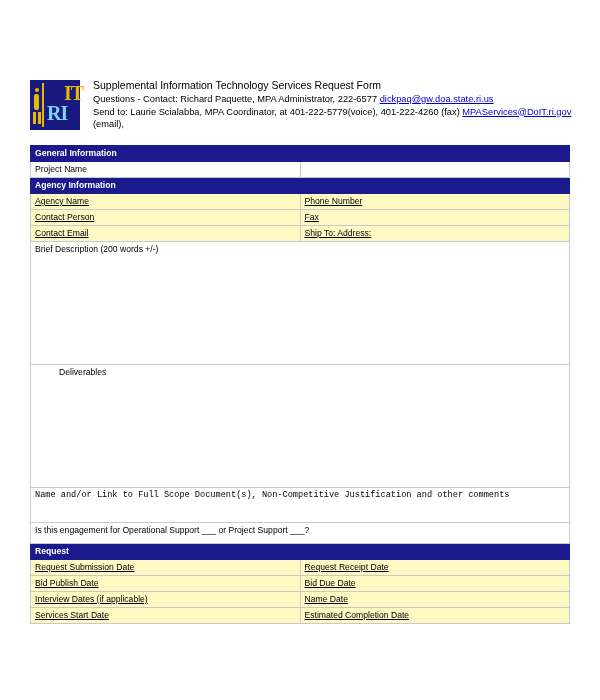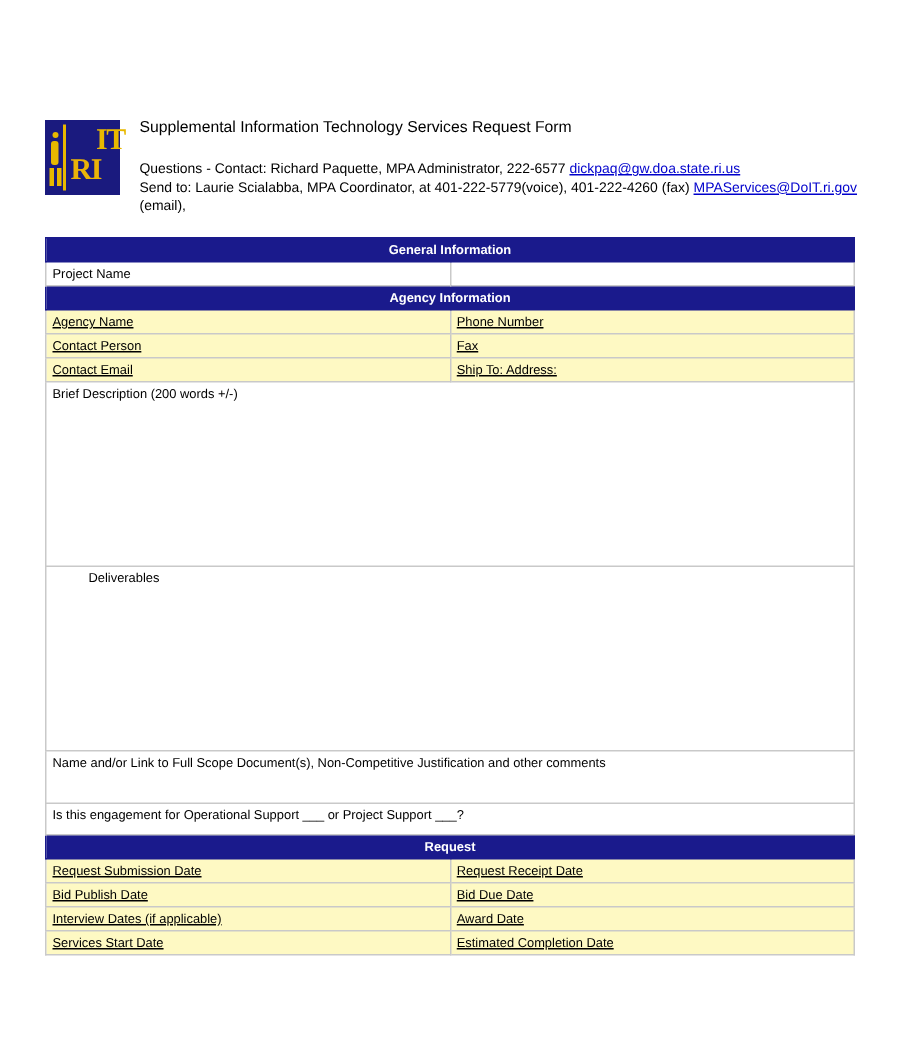--- a/index.html
+++ b/index.html
@@ -43,21 +43,21 @@
     font-family: "Liberation Serif", serif;
     font-weight: bold;
     font-size: 20px;
     line-height: 20px;
     letter-spacing: -1px;
   }
   .logo .ri {
     position: absolute;
     top: 23px;
     left: 17px;
-    color: #eab308;
+    color: #7dd3fc;
     font-family: "Liberation Serif", serif;
     font-weight: bold;
     font-size: 20px;
     line-height: 20px;
     letter-spacing: -1px;
   }
   .logo .bar {
     position: absolute;
     top: 3px;
     left: 12px;
@@ -75,21 +75,21 @@
   .logo .f4 { top: 32px; left: 8px; width: 3px; height: 12px; }
 
   .header-text {
     margin-left: 13px;
     font-size: 9.3px;
     line-height: 12.6px;
   }
   .header-title {
     font-size: 10.5px;
     line-height: 14px;
-    margin-bottom: 14px;
+    margin-bottom: 1px;
   }
   .header-text a {
     color: #0000cc;
     text-decoration: underline;
   }
 
   
   .form {
     margin: 14px 30px 0 30px;
     width: 540px;
@@ -104,30 +104,29 @@
     line-height: 11px;
   }
   .section-row td {
     background: #1a1a8c;
     color: #ffffff;
     font-weight: bold;
     border: 1px solid #1a1a8c;
     padding: 2px 4px;
     height: 11px;
     line-height: 11px;
-    text-align: center;
   }
   .shade td {
     background: #fef9c3;
     text-decoration: underline;
   }
   .half { width: 50%; }
   .tall-desc td { height: 118px; }
   .tall-deliv td { height: 118px; padding-left: 28px; }
-  .tall-scope td { height: 30px; }
+  .tall-scope td { height: 30px; font-family: Liberation Mono, monospace; }
   .engagement td { height: 16px; border: 1px solid #c9c9c9; }
   .cell-label { white-space: nowrap; }
 </style>
 </head>
 <body>
 
 <div class="page">
 
   <div class="header">
     <div class="logo">
@@ -204,21 +203,21 @@
       <tr class="shade">
         <td class="half cell-label">Request Submission Date</td>
         <td class="half cell-label">Request Receipt Date</td>
       </tr>
       <tr class="shade">
         <td class="half cell-label">Bid Publish Date</td>
         <td class="half cell-label">Bid Due Date</td>
       </tr>
       <tr class="shade">
         <td class="half cell-label">Interview Dates (if applicable)</td>
-        <td class="half cell-label">Award Date</td>
+        <td class="half cell-label">Name Date</td>
       </tr>
       <tr class="shade">
         <td class="half cell-label">Services Start Date</td>
         <td class="half cell-label">Estimated Completion Date</td>
       </tr>
     </tbody>
   </table>
 
 </div>
 

